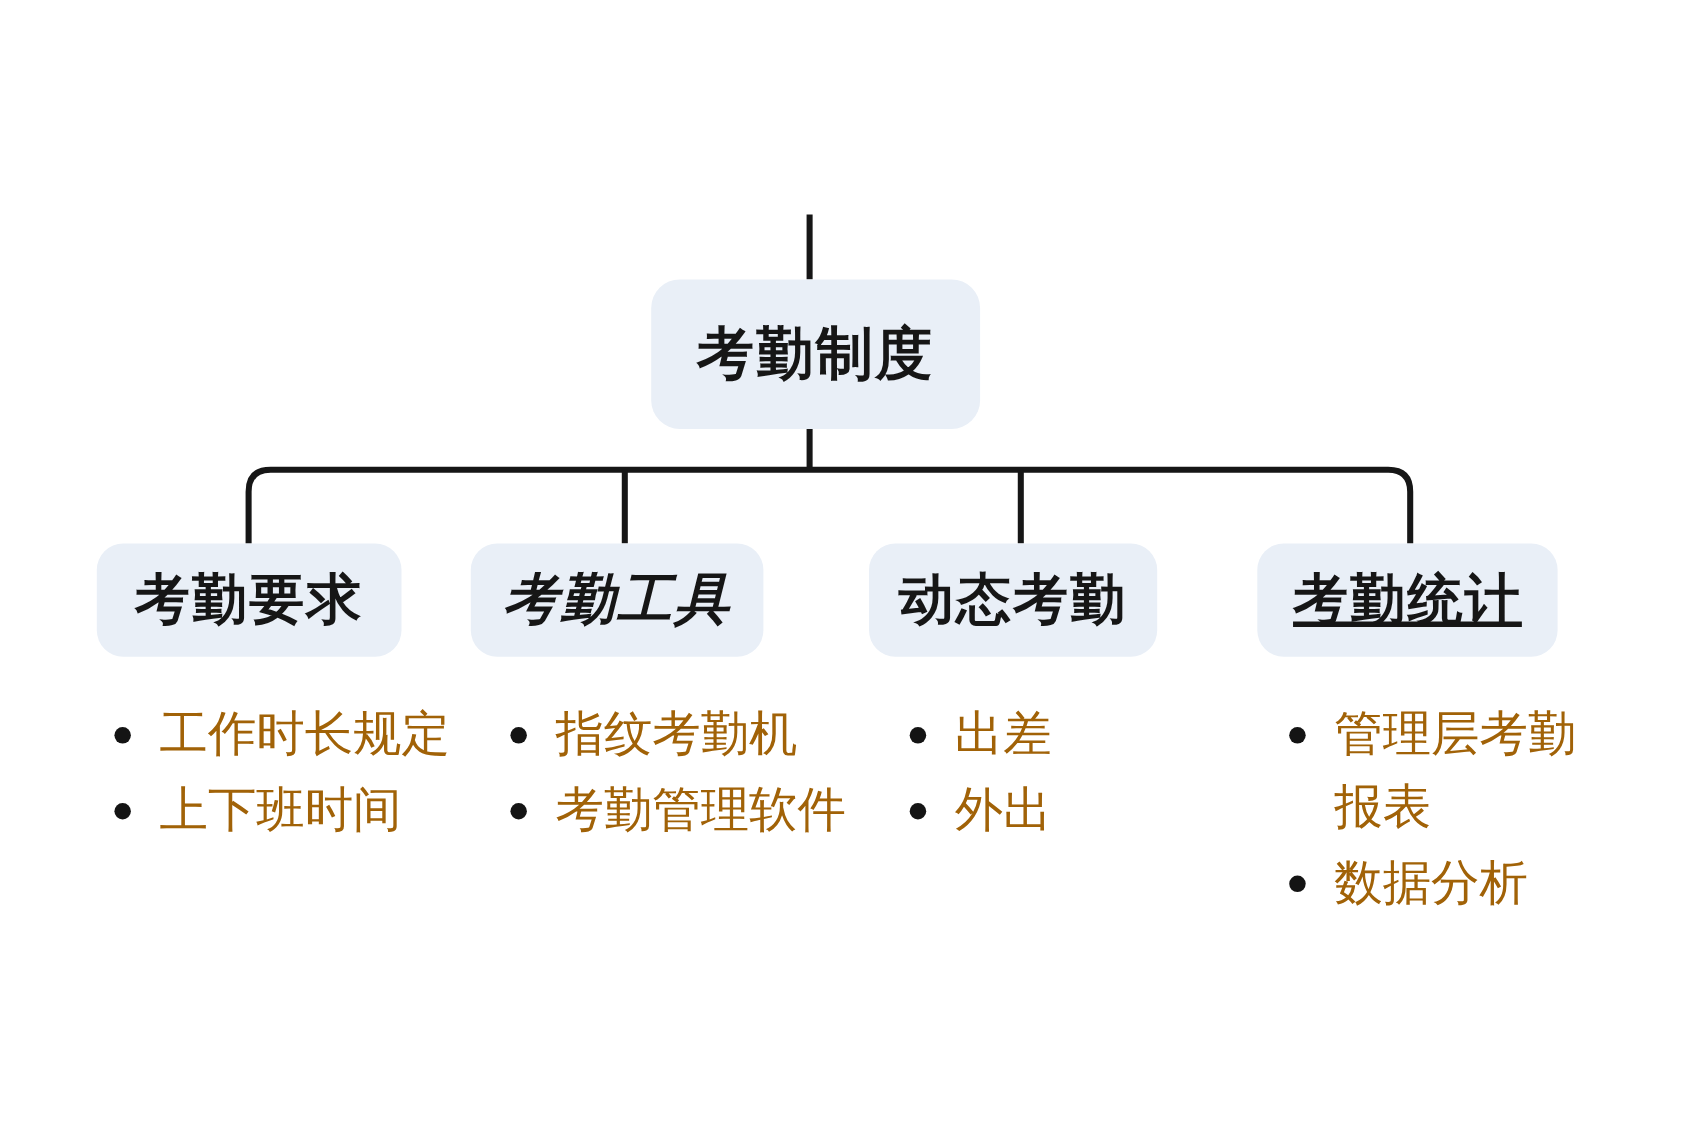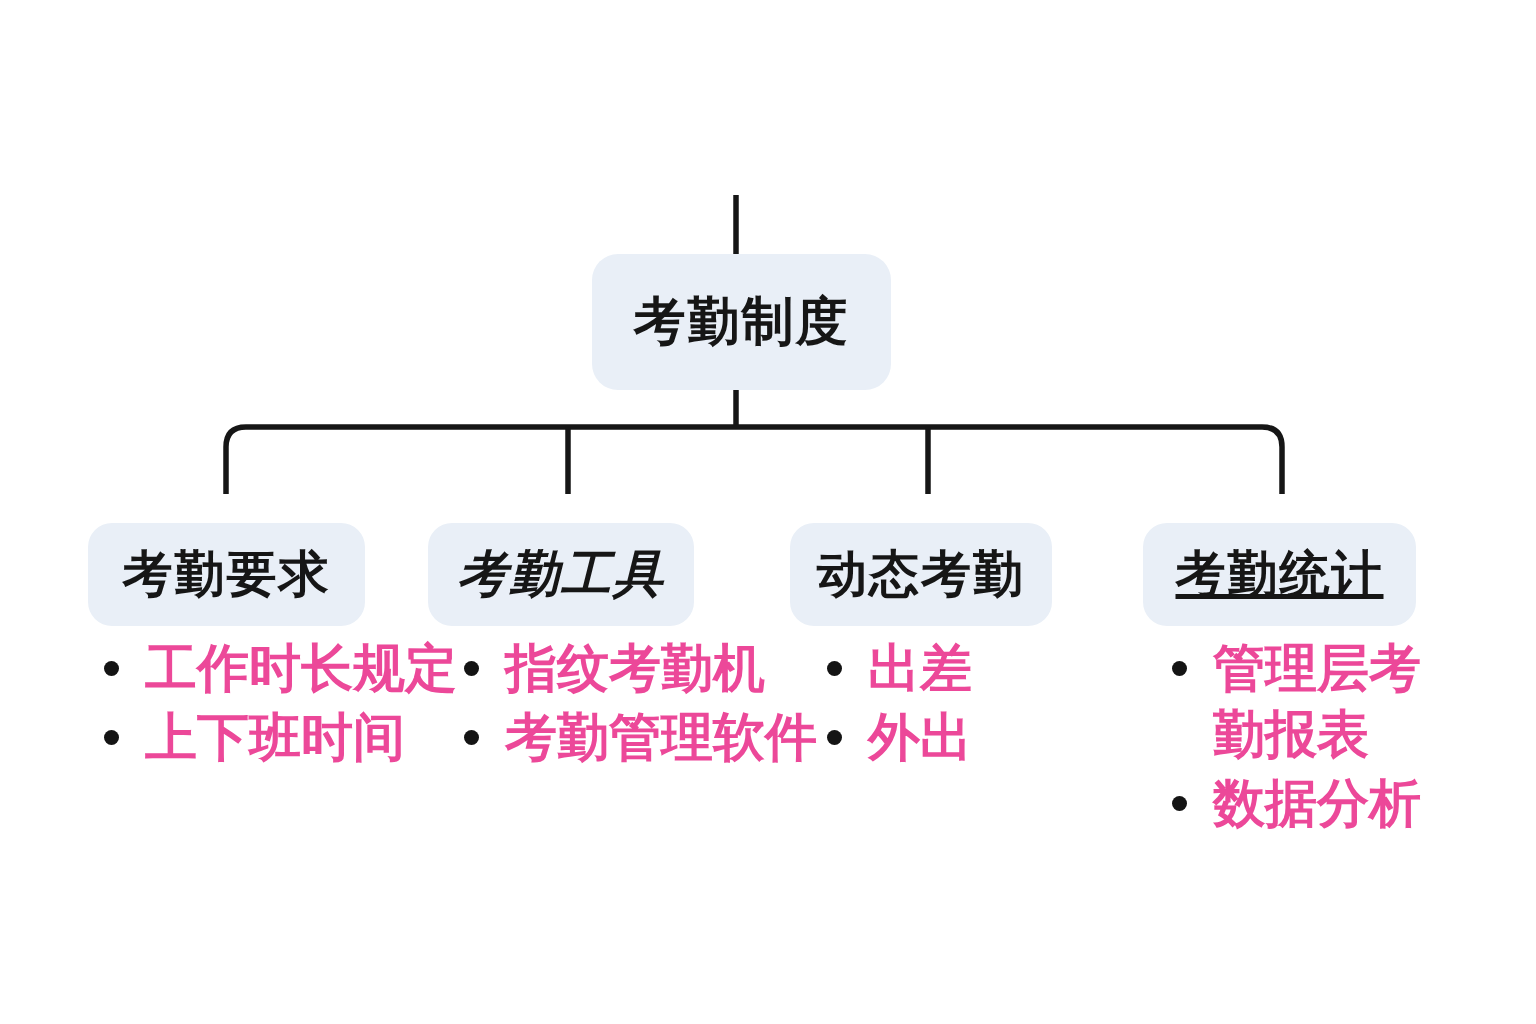--- a/index.html
+++ b/index.html
@@ -39,21 +39,20 @@
   .node-l2 {
     left: 592px; top: 254px;
     width: 299px; height: 136px;
     border-radius: 26px;
     font-size: 52px;
   }
   .node-child {
     top: 494px; height: 103px;
     border-radius: 24px;
     font-size: 50px;
-    margin-top: 29px;
   }
   .b1 { left: 88px;   width: 277px; }
   .b2 { left: 428px;  width: 266px; font-style: italic; }
   .b3 { left: 790px;  width: 262px; }
   .b4 { left: 1143px; width: 273px; text-decoration: underline; }
 
   .list { position: absolute; top: 635px; }
   .l1 { left: 104px; }
   .l2 { left: 464px; }
   .l3 { left: 827px; }
@@ -64,25 +63,25 @@
     margin-bottom: 3px;
   }
   .bullet {
     flex: 0 0 auto;
     width: 15px; height: 15px;
     border-radius: 50%;
     background: #141414;
     margin: 26px 26px 0 0;
   }
   .item-text {
-    font-size: 52px;
+    font-size: 44px;
     line-height: 66px;
-    font-weight: 700;
+    font-weight: 400;
     white-space: nowrap;
-    color: #ec4899;
+    color: #a16207;
   }
   .l4 .item-text {
     white-space: normal;
     width: 224px;
   }
 </style>
 </head>
 <body>
 
 <div class="canvas">

